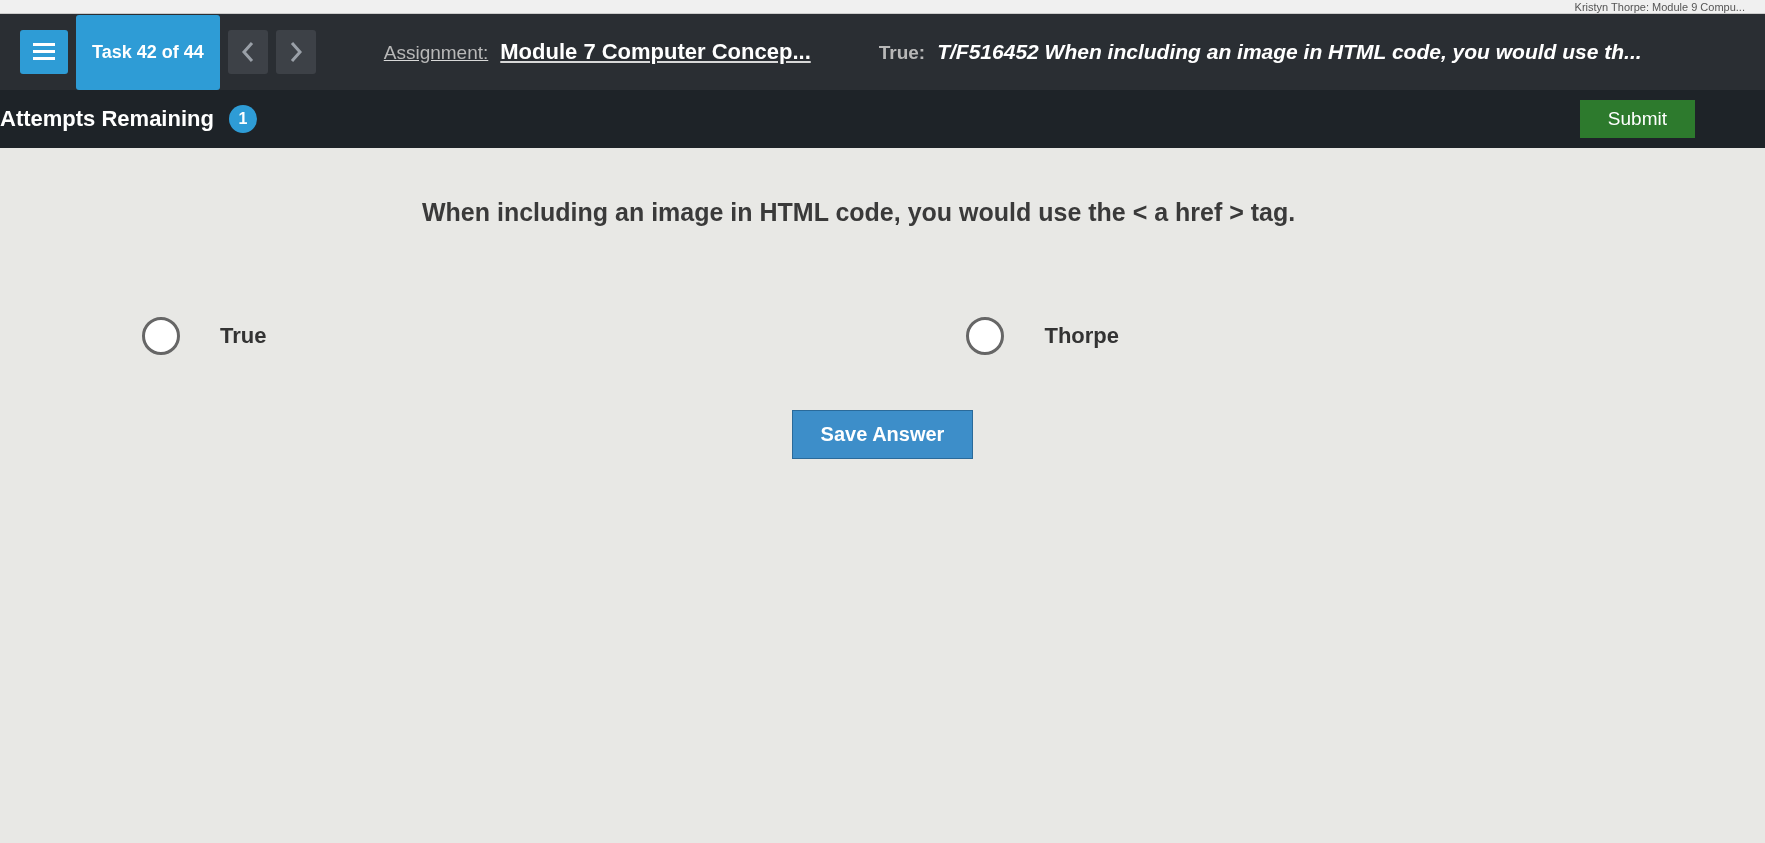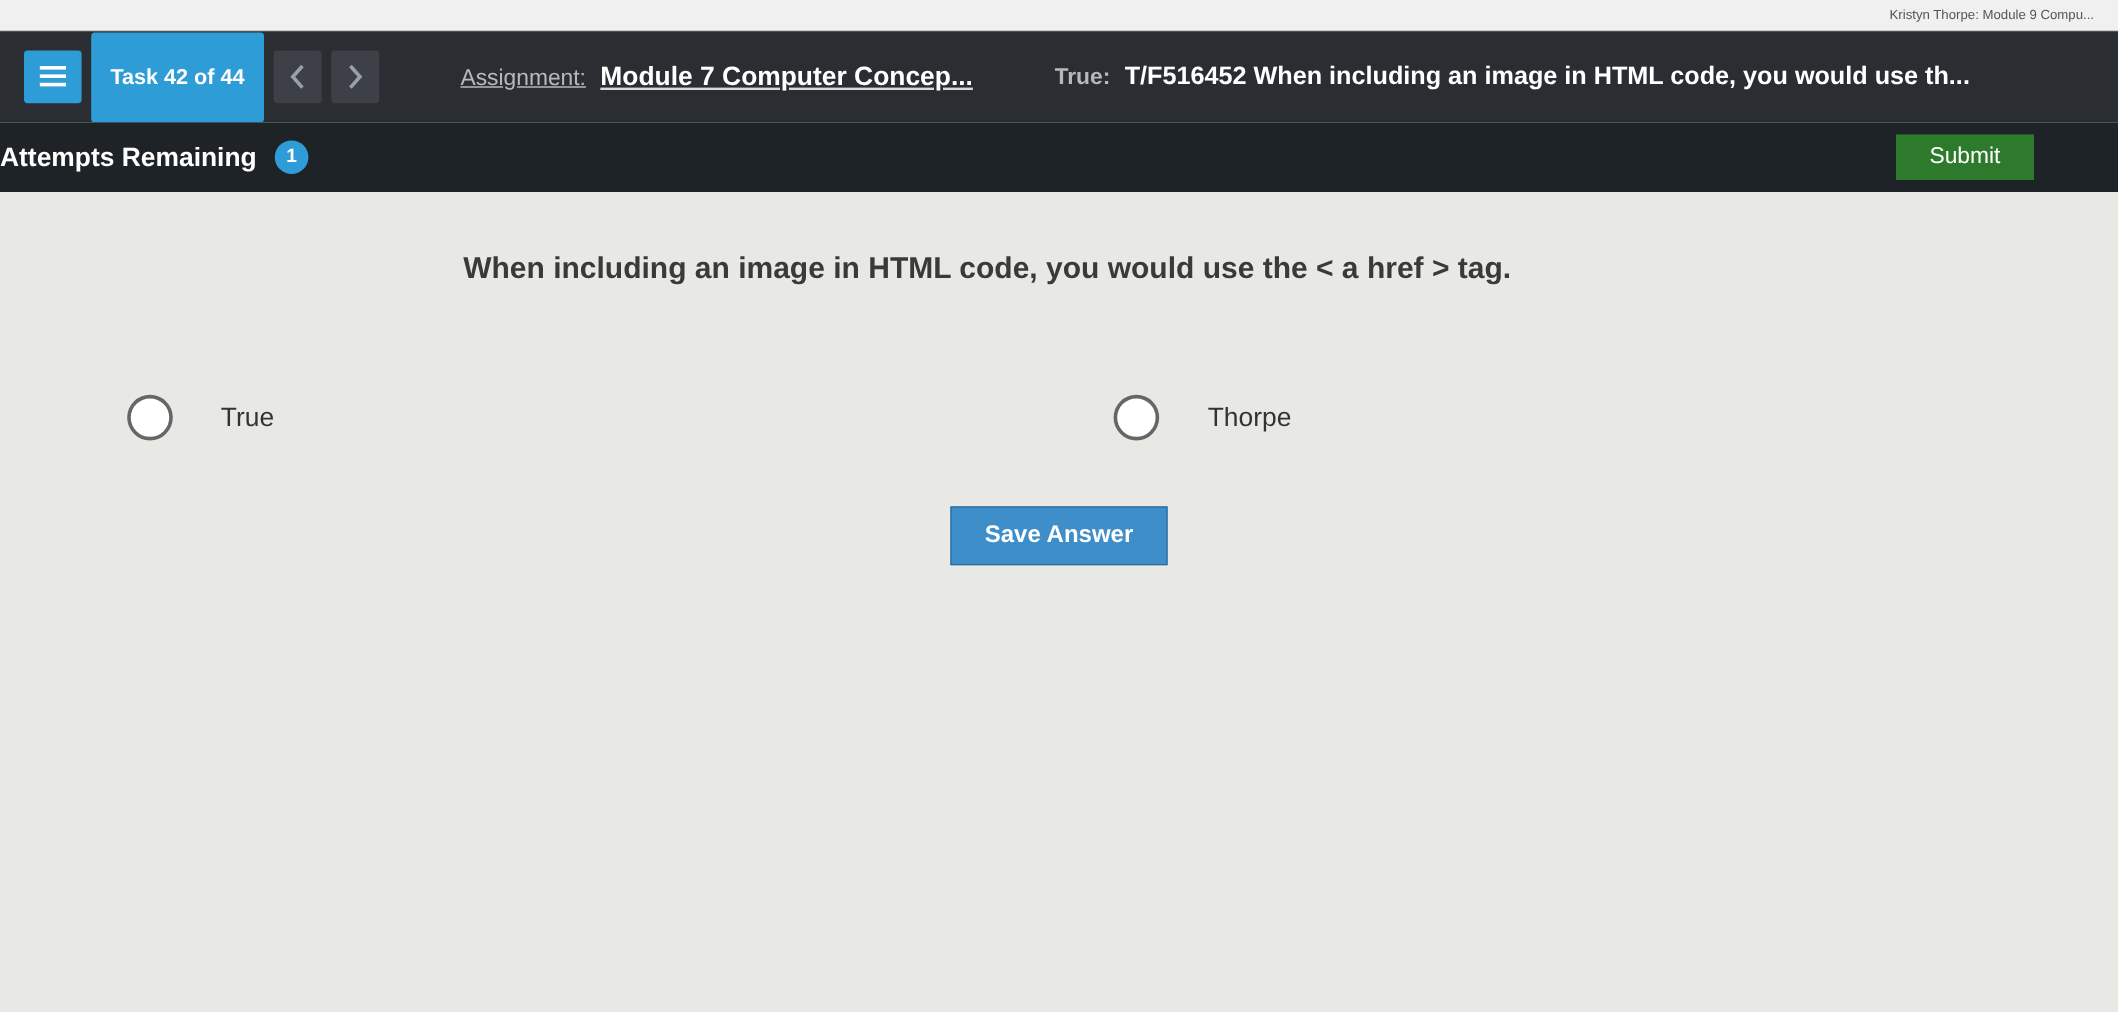--- a/index.html
+++ b/index.html
@@ -8,21 +8,21 @@
       box-sizing: border-box;
       font-family: Arial, Helvetica, sans-serif;
     }
     body {
       background: #e8e8e5;
       width: 100%;
       min-height: 100vh;
     }
     .browser-bar {
       background: #f0f0f0;
-      height: 26px;
+      height: 14px;
       border-bottom: 1px solid #ccc;
       display: flex;
       justify-content: flex-end;
       align-items: center;
       padding-right: 20px;
       font-size: 11px;
       color: #555;
       overflow: hidden;
     }
     .top-nav {
@@ -99,20 +99,21 @@
       font-size: 19px;
       font-weight: bold;
     }
     .task-section .value {
       color: #fff;
       font-weight: bold;
       font-size: 21px;
       white-space: nowrap;
       overflow: hidden;
       text-overflow: ellipsis;
+      font-style: italic;
     }
     .sub-bar {
       background: #1e2328;
       height: 58px;
       display: flex;
       align-items: center;
       justify-content: flex-start;
       position: relative;
     }
     .attempts {
@@ -140,41 +141,42 @@
       right: 70px;
       background: #2d7a2d;
       color: #fff;
       font-size: 19px;
       font-weight: normal;
       padding: 8px 28px;
       cursor: pointer;
       border: none;
     }
     .content {
-      padding: 50px 76px;
+      padding: 50px 112px;
     }
     .question-text {
       margin-left: 310px;
       font-size: 25px;
       font-weight: bold;
       color: #3a3a3a;
       margin-bottom: 90px;
     }
     .options-row {
       display: flex;
       align-items: center;
       gap: 700px;
       margin-left: 30px;
       margin-bottom: 55px;
     }
     .option {
       display: flex;
       align-items: center;
       gap: 40px;
       cursor: pointer;
+      font-weight: bold;
     }
     .radio-circle {
       width: 38px;
       height: 38px;
       border: 3px solid #666;
       border-radius: 50%;
       background: #fff;
     }
     .option-label {
       font-size: 22px;

